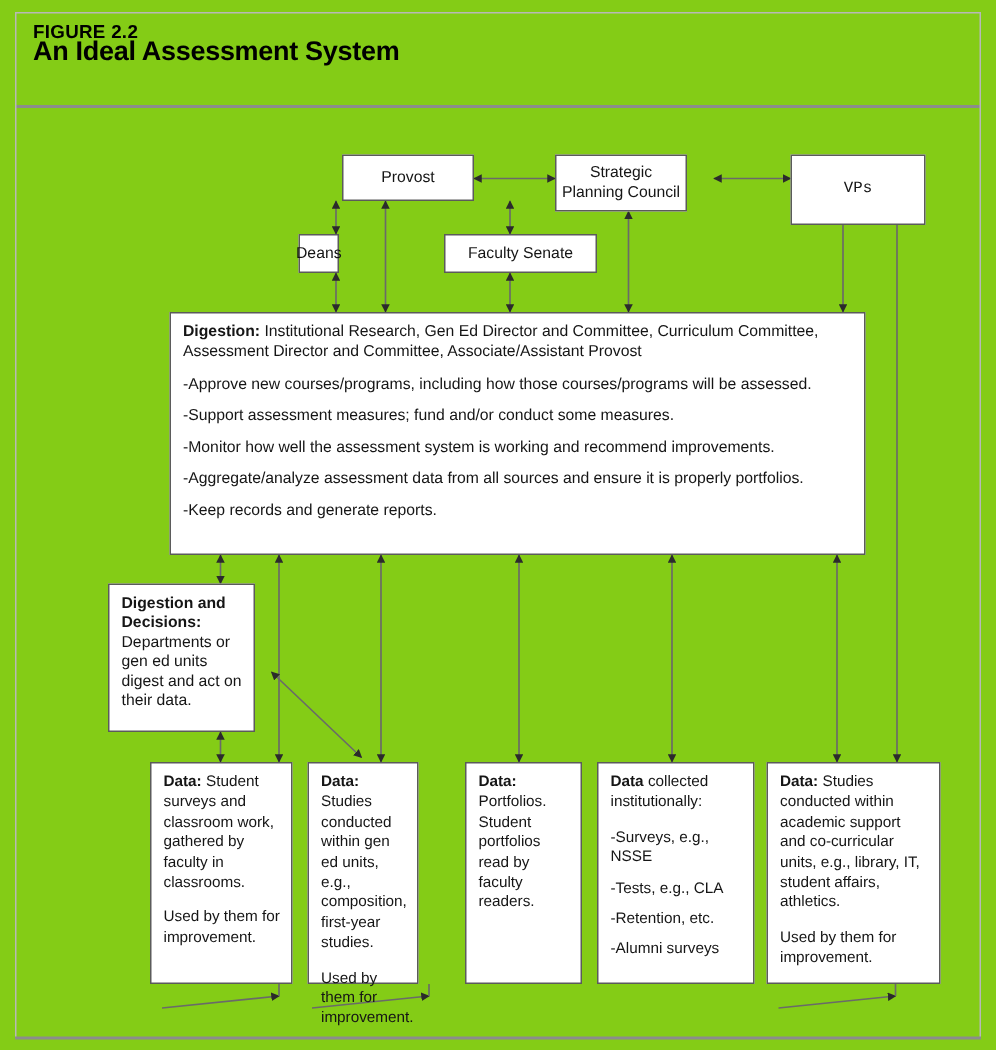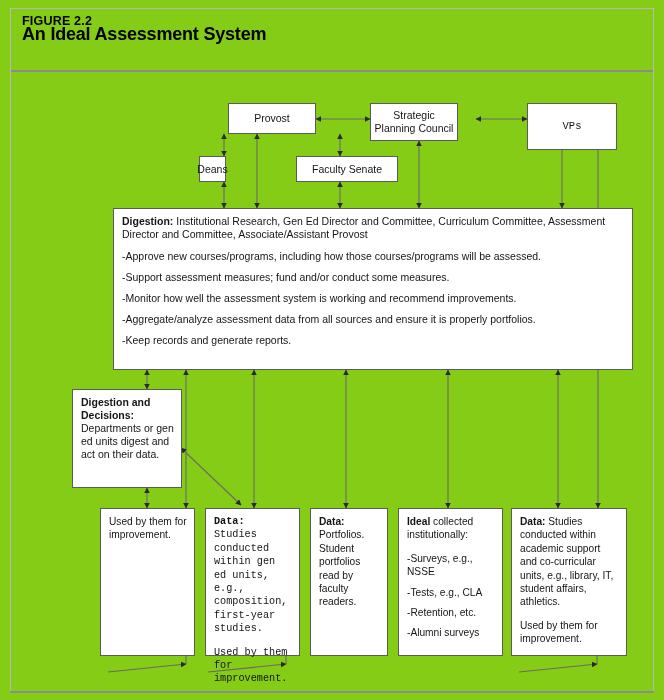--- a/index.html
+++ b/index.html
@@ -117,62 +117,63 @@
     </div>
 
     <div class="box ctr" style="left:199px;top:78px;width:27px;height:26px;">
       <span class="t">Deans</span>
     </div>
 
     <div class="box ctr" style="left:296px;top:78px;width:102px;height:26px;">
       <span class="t">Faculty Senate</span>
     </div>
 
-    <div class="box" style="left:113px;top:130px;width:520px;height:162px;">
+    <div class="box" style="left:113px;top:130px;width:464px;height:162px;">
       <div class="t pad">
         <div class="hdr1">
           <b>Digestion:</b><span> Institutional Research, Gen Ed Director and Committee, Curriculum Committee, Assessment Director and Committee, Associate/Assistant Provost</span>
         </div>
         <div class="li">-Approve new courses/programs, including how those courses/programs will be assessed.</div>
         <div class="li">-Support assessment measures; fund and/or conduct some measures.</div>
         <div class="li">-Monitor how well the assessment system is working and recommend improvements.</div>
         <div class="li">-Aggregate/analyze assessment data from all sources and ensure it is properly portfolios.</div>
         <div class="li">-Keep records and generate reports.</div>
       </div>
     </div>
 
-    <div class="box" style="left:72px;top:311px;width:110px;height:99px;">
+    <div class="box" style="left:72px;top:311px;width:98px;height:99px;">
       <div class="t pad">
         <b>Digestion and Decisions:</b>
         <span>Departments or gen ed units digest and act on their data.</span>
       </div>
     </div>
 
     <div class="box dbox" style="left:100px;top:430px;width:95px;height:148px;">
       <div class="t pad">
+        <p><b>Data:</b><span> Student surveys and classroom work, gathered by faculty in classrooms.</span></p>
         <p>Used by them for improvement.</p>
       </div>
     </div>
 
-    <div class="box dbox" style="left:205px;top:430px;width:95px;height:148px;font-family:Liberation Mono, monospace;">
+    <div class="box dbox" style="left:205px;top:430px;width:74px;height:148px;">
       <div class="t pad">
         <p><b>Data:</b><span> Studies conducted within gen ed units, e.g., composition, first-year studies.</span></p>
         <p>Used by them for improvement.</p>
       </div>
     </div>
 
     <div class="box dbox" style="left:310px;top:430px;width:78px;height:148px;">
       <div class="t pad">
         <p><b>Data:</b><br><span>Portfolios. Student portfolios read by faculty readers.</span></p>
       </div>
     </div>
 
     <div class="box dbox" style="left:398px;top:430px;width:105px;height:148px;">
       <div class="t pad">
-        <p><b>Ideal</b><span> collected institutionally:</span></p>
+        <p><b>Data</b><span> collected institutionally:</span></p>
         <div class="dline">-Surveys, e.g., NSSE</div>
         <div class="dline">-Tests, e.g., CLA</div>
         <div class="dline">-Retention, etc.</div>
         <div class="dline">-Alumni surveys</div>
       </div>
     </div>
 
     <div class="box dbox" style="left:511px;top:430px;width:116px;height:148px;">
       <div class="t pad">
         <p><b>Data:</b><span> Studies conducted within academic support and co-curricular units, e.g., library, IT, student affairs, athletics.</span></p>

